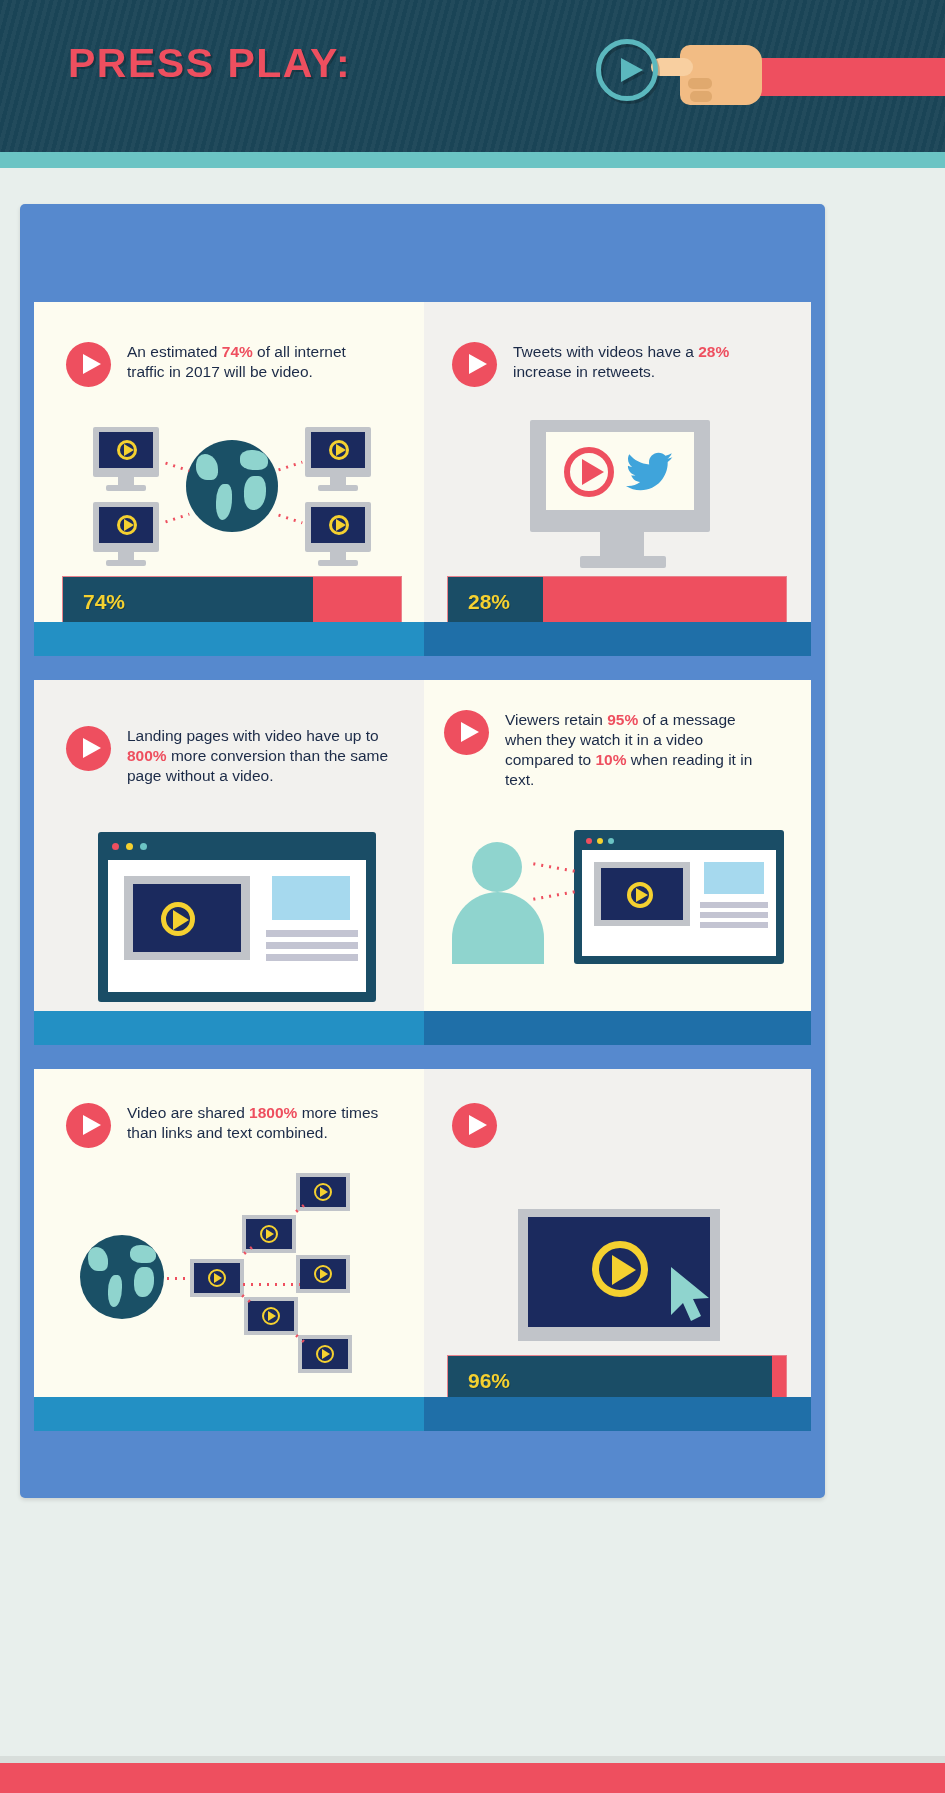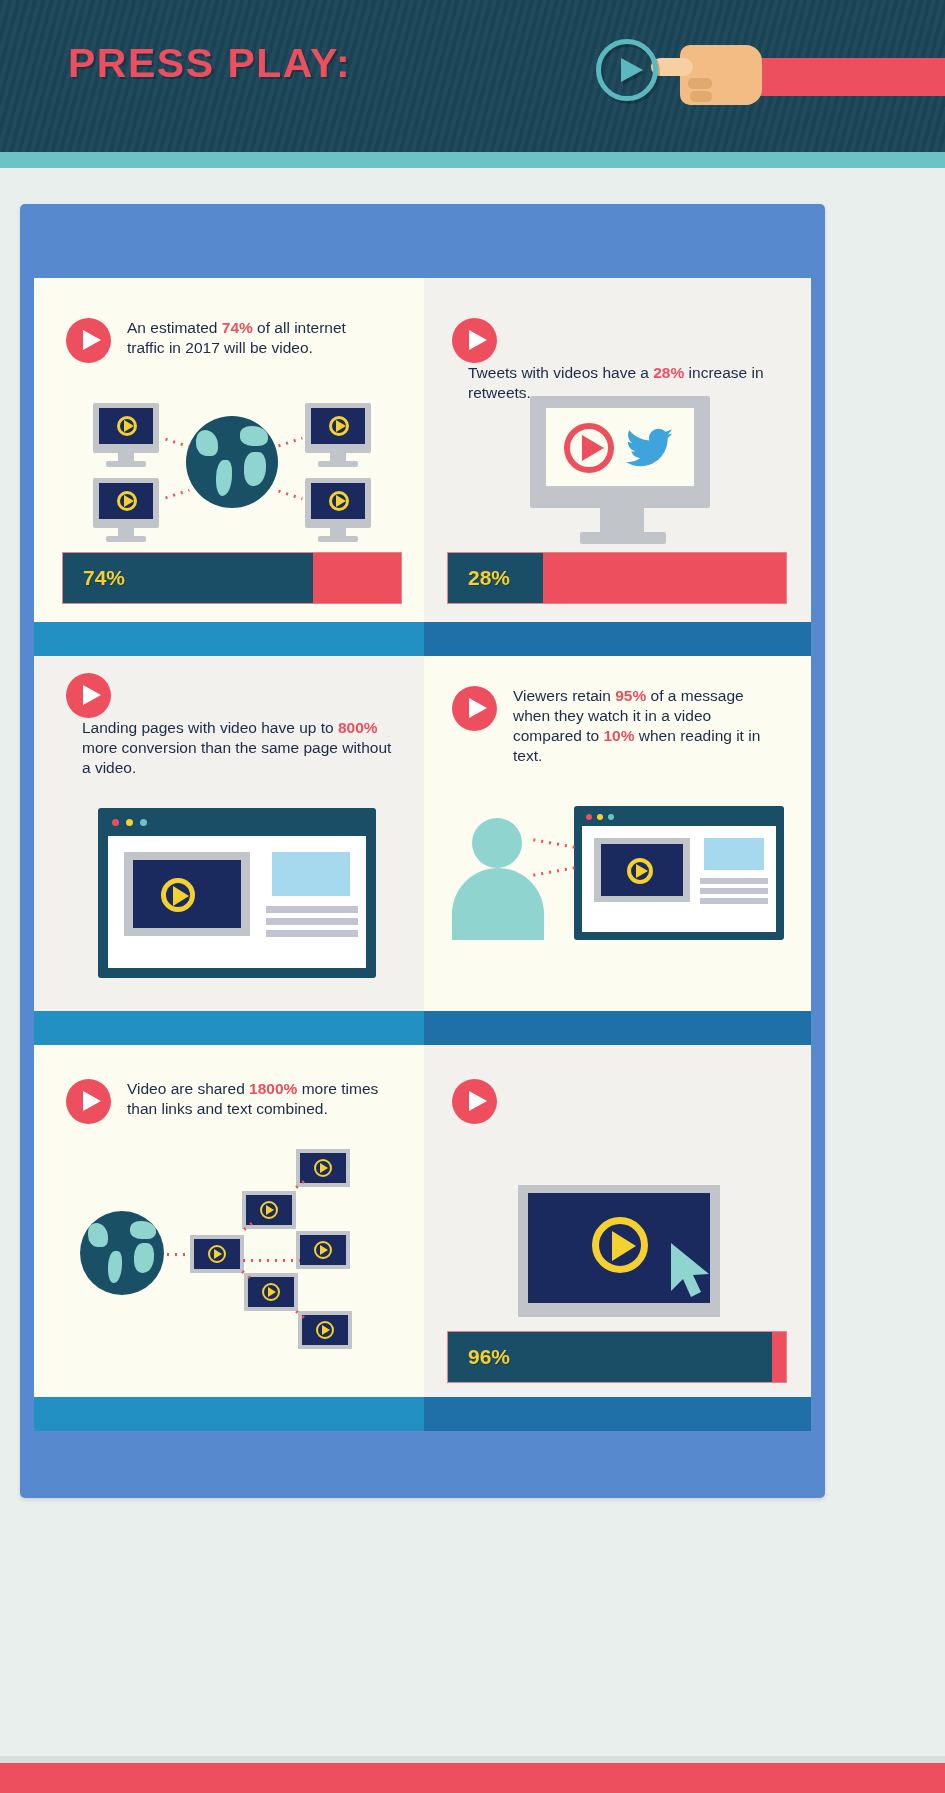--- a/index.html
+++ b/index.html
@@ -81,21 +81,21 @@
     background: #5689CE;
     border-radius: 5px;
     box-shadow: 0 2px 4px rgba(0,0,0,0.12);
   }
   .card-inner {
     position: absolute; left: 14px; top: 74px; width: 777px; height: 1206px;
   }
 
   
   .row { position: relative; width: 777px; display: flex; }
-  .panel { position: relative; overflow: hidden; }
+  .panel { position: relative; overflow: hidden; margin-top: 24px; }
   .panel.cream { background: #FDFCF0; }
   .panel.gray  { background: #F2F1EE; }
 
   .divider { position: relative; width: 777px; height: 34px; display: flex; }
   .div-l { width: 390px; background: #2390C4; }
   .div-r { width: 387px; background: #1F6FA8; }
 
   
   .stat { position: absolute; display: flex; align-items: flex-start; }
   .play-badge {
@@ -302,21 +302,21 @@
           <div class="dots" style="left:241px;top:215px;width:28px;transform:rotate(18deg);"></div>
         </div>
 
         <div class="pbar" style="left:28px; top:274px; width:340px;">
           <div class="pbar-fill" style="width:74%;"></div>
           <span class="pbar-label">74%</span>
         </div>
       </div>
 
       <div class="panel gray" style="width:387px;height:344px;">
-        <div class="stat" style="left:28px; top:40px; width:330px;flex-direction:column;">
+        <div class="stat" style="left:28px; top:40px; width:330px;">
           <div class="play-badge"></div>
           <div class="stat-text">
             <span>Tweets with videos have a </span><span class="hl">28%</span><span> increase in retweets.</span>
           </div>
         </div>
 
         <div>
           <div class="mon-body" style="left:106px;top:118px;width:180px;height:112px;"></div>
           <div style="position:absolute;left:122px;top:130px;width:148px;height:78px;background:#FDFCF0;"></div>
           <div style="position:absolute;left:140px;top:145px;width:50px;height:50px;border-radius:50%;border:6px solid #EE4F5F;"></div>
@@ -336,21 +336,21 @@
     </div>
 
     <div class="divider">
       <div class="div-l"></div>
       <div class="div-r"></div>
     </div>
 
     <div class="row" style="height:355px;">
 
       <div class="panel gray" style="width:390px;height:355px;">
-        <div class="stat" style="left:32px; top:17px; width:330px;flex-direction:column;">
+        <div class="stat" style="left:32px; top:46px; width:330px;">
           <div class="play-badge"></div>
           <div class="stat-text">
             <span>Landing pages with video have up to </span><span class="hl">800%</span><span> more conversion than the same page without a video.</span>
           </div>
         </div>
 
         <div>
           <div class="browser" style="left:64px;top:152px;width:278px;height:170px;"></div>
           <div class="dot-r" style="left:78px;top:163px;"></div>
           <div class="dot-y" style="left:92px;top:163px;"></div>
@@ -361,21 +361,21 @@
           <div class="ring-y" style="left:127px;top:222px;width:34px;height:34px;border-width:5px;"></div>
           <div style="position:absolute;left:139px;top:230px;width:0;height:0;border-left:16px solid #F5D130;border-top:10px solid transparent;border-bottom:10px solid transparent;"></div>
           <div class="sky-block" style="left:238px;top:196px;width:78px;height:44px;"></div>
           <div class="txt-line" style="left:232px;top:250px;width:92px;height:7px;"></div>
           <div class="txt-line" style="left:232px;top:262px;width:92px;height:7px;"></div>
           <div class="txt-line" style="left:232px;top:274px;width:92px;height:7px;"></div>
         </div>
       </div>
 
       <div class="panel cream" style="width:387px;height:355px;">
-        <div class="stat" style="left:28px; top:30px; width:320px;">
+        <div class="stat" style="left:20px; top:30px; width:320px;">
           <div class="play-badge"></div>
           <div class="stat-text">
             <span>Viewers retain </span><span class="hl">95%</span><span> of a message when they watch it in a video compared to </span><span class="hl">10%</span><span> when reading it in text.</span>
           </div>
         </div>
 
         <div>
           <div class="person-head" style="left:48px;top:162px;width:50px;height:50px;"></div>
           <div class="person-body" style="left:28px;top:212px;width:92px;height:72px;"></div>
 

